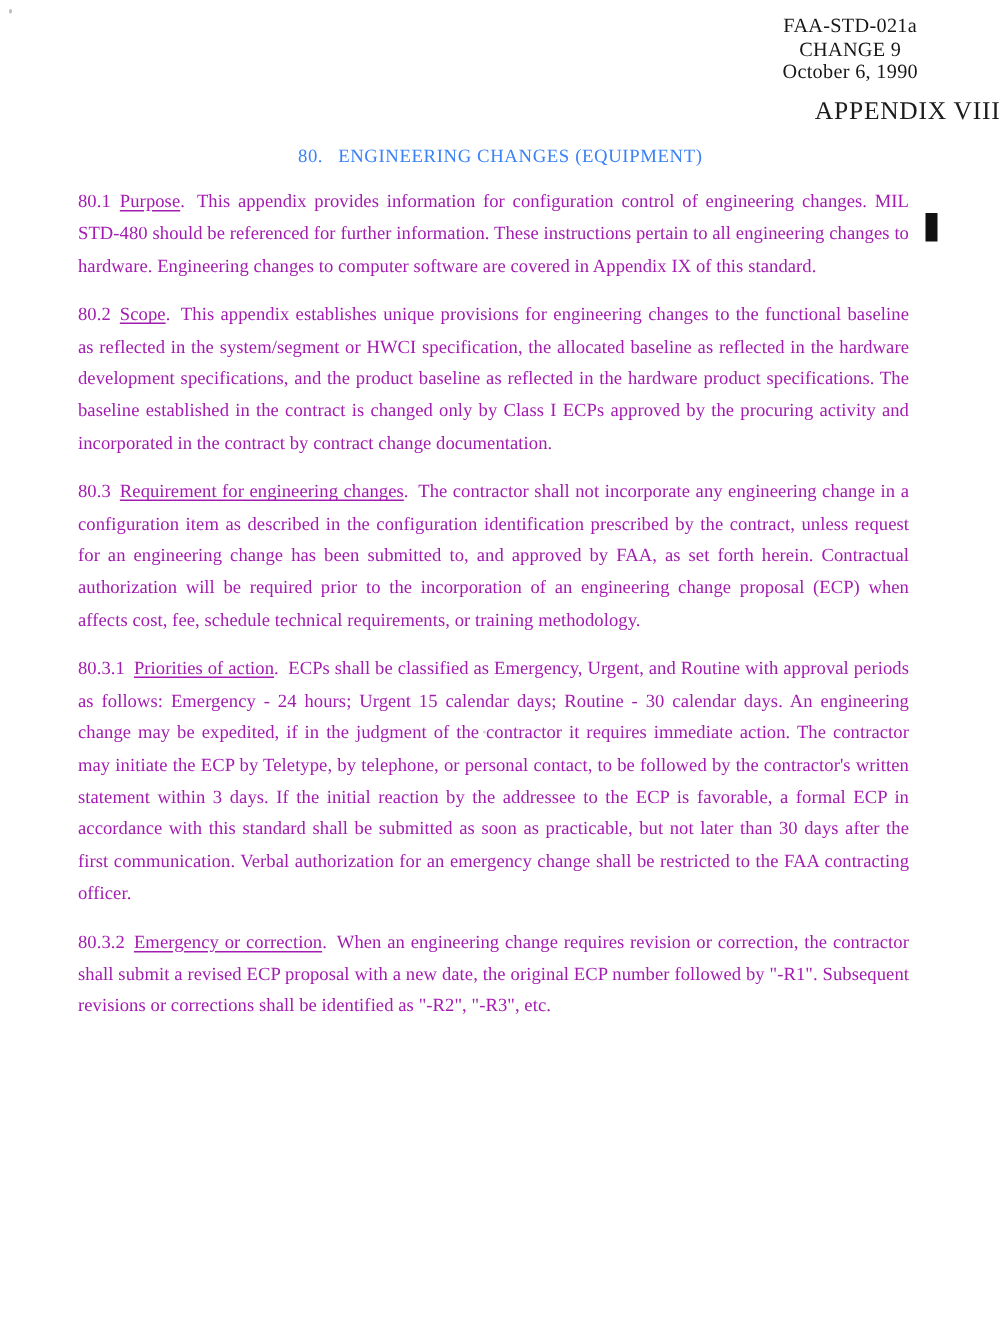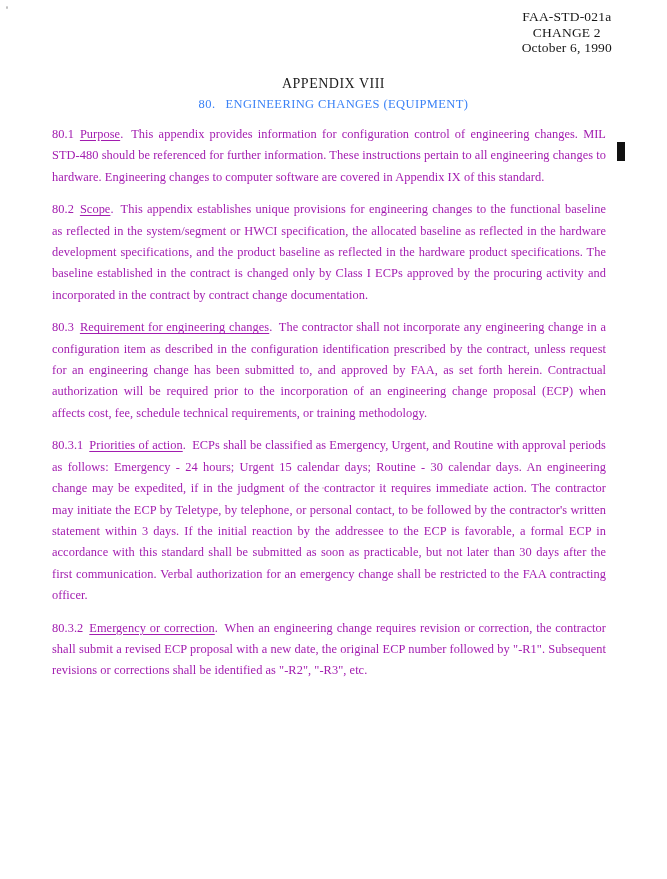--- a/index.html
+++ b/index.html
@@ -33,25 +33,24 @@
     color: #171717;
   }
   .doc-header div { white-space: nowrap; }
 
   
   .appendix-title {
     position: absolute;
     top: 64px;
     left: 0;
     width: 667px;
-    text-align: center;
-    font-size: 14px;
+    text-align: right;
+    font-size: 17px;
     letter-spacing: 0.5px;
     color: #1c1c1c;
-    margin-top: 12px;
   }
   .section-title {
     position: absolute;
     top: 97px;
     left: 0;
     width: 667px;
     text-align: center;
     font-size: 12.5px;
     letter-spacing: 0.4px;
     color: #3b82f6;
@@ -113,21 +112,21 @@
   .speck-b { left: 357px; top: 866px; width: 3px; height: 2px; }
   .speck-c { left: 322px; top: 487px; width: 2px; height: 2px; background: #d2d2d2; }
 </style>
 </head>
 <body>
 
 <div class="page">
 
   <div class="doc-header">
     <div>FAA-STD-021a</div>
-    <div>CHANGE 2</div>
+    <div>CHANGE 9</div>
     <div>October 6, 1990</div>
   </div>
 
   <div class="appendix-title">APPENDIX VIII</div>
 
   <div class="section-title">
     <span class="num">80.</span><span>ENGINEERING CHANGES (EQUIPMENT)</span>
   </div>
 
   <div class="body-col">

